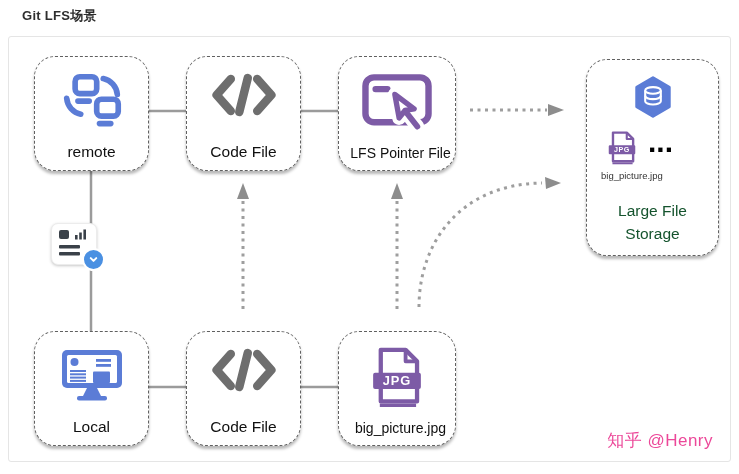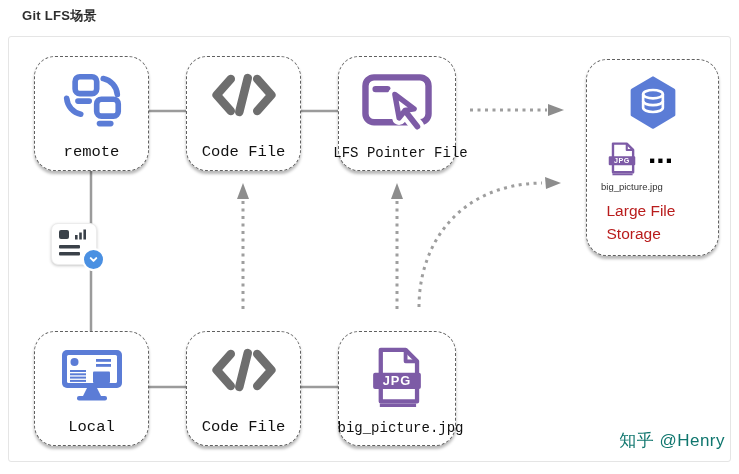--- a/index.html
+++ b/index.html
@@ -15,21 +15,21 @@
     position:absolute;left:8px;top:36px;width:721px;height:424px;
     background:#fff;border:1px solid #e5e5e5;border-radius:3px;
   }
   .overlay{position:absolute;left:0;top:0;width:721px;height:424px;pointer-events:none;}
   .node{
     position:absolute;background:#fff;border:1.5px dashed #606060;border-radius:21px;
     box-shadow:0 3px 3px rgba(0,0,0,.28);box-sizing:border-box;
     display:flex;flex-direction:column;align-items:center;
     justify-content:space-between;padding:15px 4px 9px;
   }
-  .node-label{font-size:15.5px;color:#101010;white-space:nowrap;font-family:Liberation Mono, monospace;}
+  .node-label{font-size:15.5px;color:#101010;white-space:nowrap;}
   .node-label.small{font-size:14px;margin-left:7px;}
   
   .n-remote{left:25px;top:19px;width:115px;height:115px;}
   .n-code-top{left:177px;top:19px;width:115px;height:115px;}
   .n-lfs{left:329px;top:19px;width:118px;height:115px;}
   .n-local{left:25px;top:294px;width:115px;height:115px;}
   .n-code-bottom{left:177px;top:294px;width:115px;height:115px;}
   .n-bigpic{left:329px;top:294px;width:118px;height:115px;}
   .n-storage{
     left:577px;top:22px;width:133px;height:197px;
@@ -41,34 +41,34 @@
   }
   .storage-dots{
     font-size:30px;font-weight:800;color:#000;line-height:0;
     margin-left:9px;position:relative;top:-7px;letter-spacing:0px;
   }
   .storage-caption{
     width:100%;padding-left:10px;box-sizing:border-box;
     font-size:9.5px;color:#333;margin-top:4px;text-align:left;
   }
   .storage-label{
-    margin-top:8px;font-size:15.5px;color:#b91c1c;text-align:left;
+    margin-top:19px;font-size:15.5px;color:#14532d;text-align:center;
     width:92px;line-height:1.45;
   }
   
   .commit-card{
     position:absolute;left:42px;top:186px;width:44px;height:40px;background:#fff;
     border:1px solid #ececec;border-radius:7px;box-shadow:0 1px 3px rgba(0,0,0,.22);
   }
   .commit-badge{
     position:absolute;right:-9px;bottom:-7px;width:19px;height:19px;border-radius:50%;
     background:#4a90e2;border:2px solid #fff;display:flex;align-items:center;justify-content:center;
   }
   .watermark{
-    position:absolute;right:5px;bottom:9px;font-size:17px;color:#0f766e;letter-spacing:.5px;
+    position:absolute;right:17px;bottom:9px;font-size:17px;color:#ec4899;letter-spacing:.5px;
   }
 </style>
 </head>
 <body>
 
 <div class="page-title">Git LFS场景</div>
 
 <div class="canvas">
 
   <svg class="overlay" viewBox="0 0 721 424">

